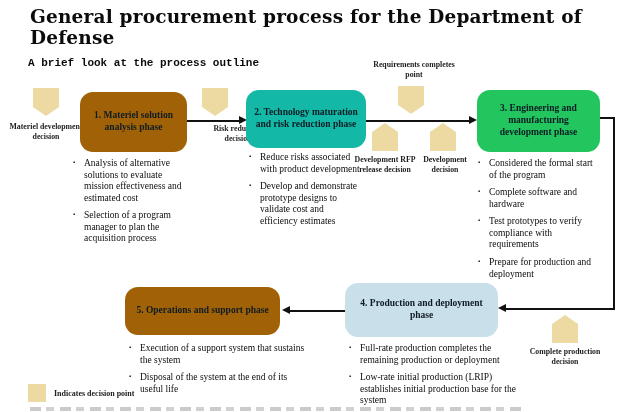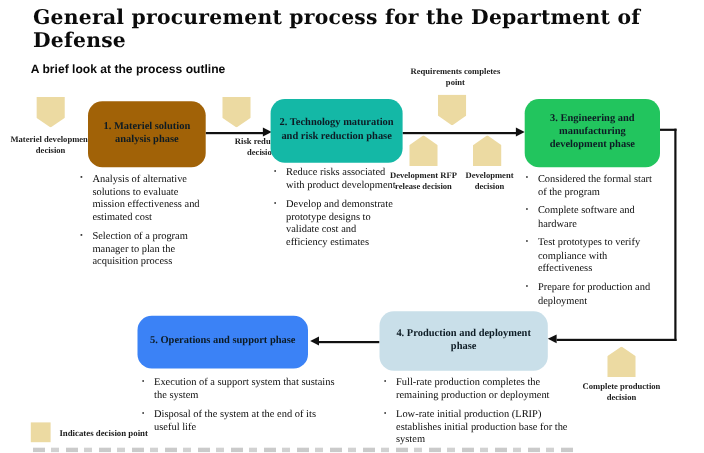--- a/index.html
+++ b/index.html
@@ -4,30 +4,30 @@
 <style>
   html,body{margin:0;padding:0;background:#fff;}
   #canvas{
     position:relative;width:640px;height:412px;background:#ffffff;
     font-family:"Liberation Serif", serif;color:#111;overflow:hidden;
   }
   .abs{position:absolute;}
   
   #title{left:30px;top:6px;width:590px;font-family:"DejaVu Serif", serif;
          font-weight:bold;font-size:18.5px;letter-spacing:.2px;color:#0b0b0b;}
-  #subtitle{left:28px;top:57px;width:300px;font-family:Liberation Sans, sans-serif;
+  #subtitle{left:28px;top:57px;width:300px;font-family:Liberation Mono, monospace;
             font-weight:bold;font-size:11px;color:#0b0b0b;}
   
   .box{border-radius:13px;display:flex;align-items:center;justify-content:center;text-align:center;}
   .box-title{font-weight:bold;font-size:9.5px;line-height:1.25;color:#0d1b24;padding:4px 8px;}
   .b1{left:80px;top:92px;width:107px;height:60px;background:#a16207;}
   .b2{left:246px;top:90px;width:120px;height:58px;background:#14b8a6;}
   .b3{left:477px;top:90px;width:123px;height:62px;background:#22c55e;}
   .b4{left:345px;top:283px;width:153px;height:54px;background:#c9dfe9;}
-  .b5{left:125px;top:287px;width:155px;height:48px;background:#3b82f6;text-align:center;}
+  .b5{left:125px;top:287px;width:155px;height:48px;background:#a16207;text-align:center;}
   
   .bullets{list-style:none;margin:0;padding:0;font-size:9.5px;line-height:1.22;color:#0b0b0b;}
   .bullets li{position:relative;padding-left:12px;margin-bottom:6px;}
   .bullets li:before{content:"▪";position:absolute;left:1px;top:1px;font-size:6px;color:#222;}
   .l1{left:72px;top:158px;width:118px;}
   .l2{left:248px;top:152px;width:114px;}
   .l3{left:477px;top:158px;width:124px;}
   .l4{left:348px;top:343px;width:180px;}
   .l5{left:128px;top:343px;width:178px;}
   
@@ -126,21 +126,21 @@
       <li>Analysis of alternative solutions to evaluate mission effectiveness and estimated cost</li>
       <li>Selection of a program manager to plan the acquisition process</li>
     </ul>
   <ul class="abs bullets l2">
       <li>Reduce risks associated with product development</li>
       <li>Develop and demonstrate prototype designs to validate cost and efficiency estimates</li>
     </ul>
   <ul class="abs bullets l3">
       <li>Considered the formal start of the program</li>
       <li>Complete software and hardware</li>
-      <li>Test prototypes to verify compliance with effectiveness</li>
+      <li>Test prototypes to verify compliance with requirements</li>
       <li>Prepare for production and deployment</li>
     </ul>
   <ul class="abs bullets l4">
       <li>Full-rate production completes the remaining production or deployment</li>
       <li>Low-rate initial production (LRIP) establishes initial production base for the system</li>
     </ul>
   <ul class="abs bullets l5">
       <li>Execution of a support system that sustains the system</li>
       <li>Disposal of the system at the end of its useful life</li>
     </ul>

